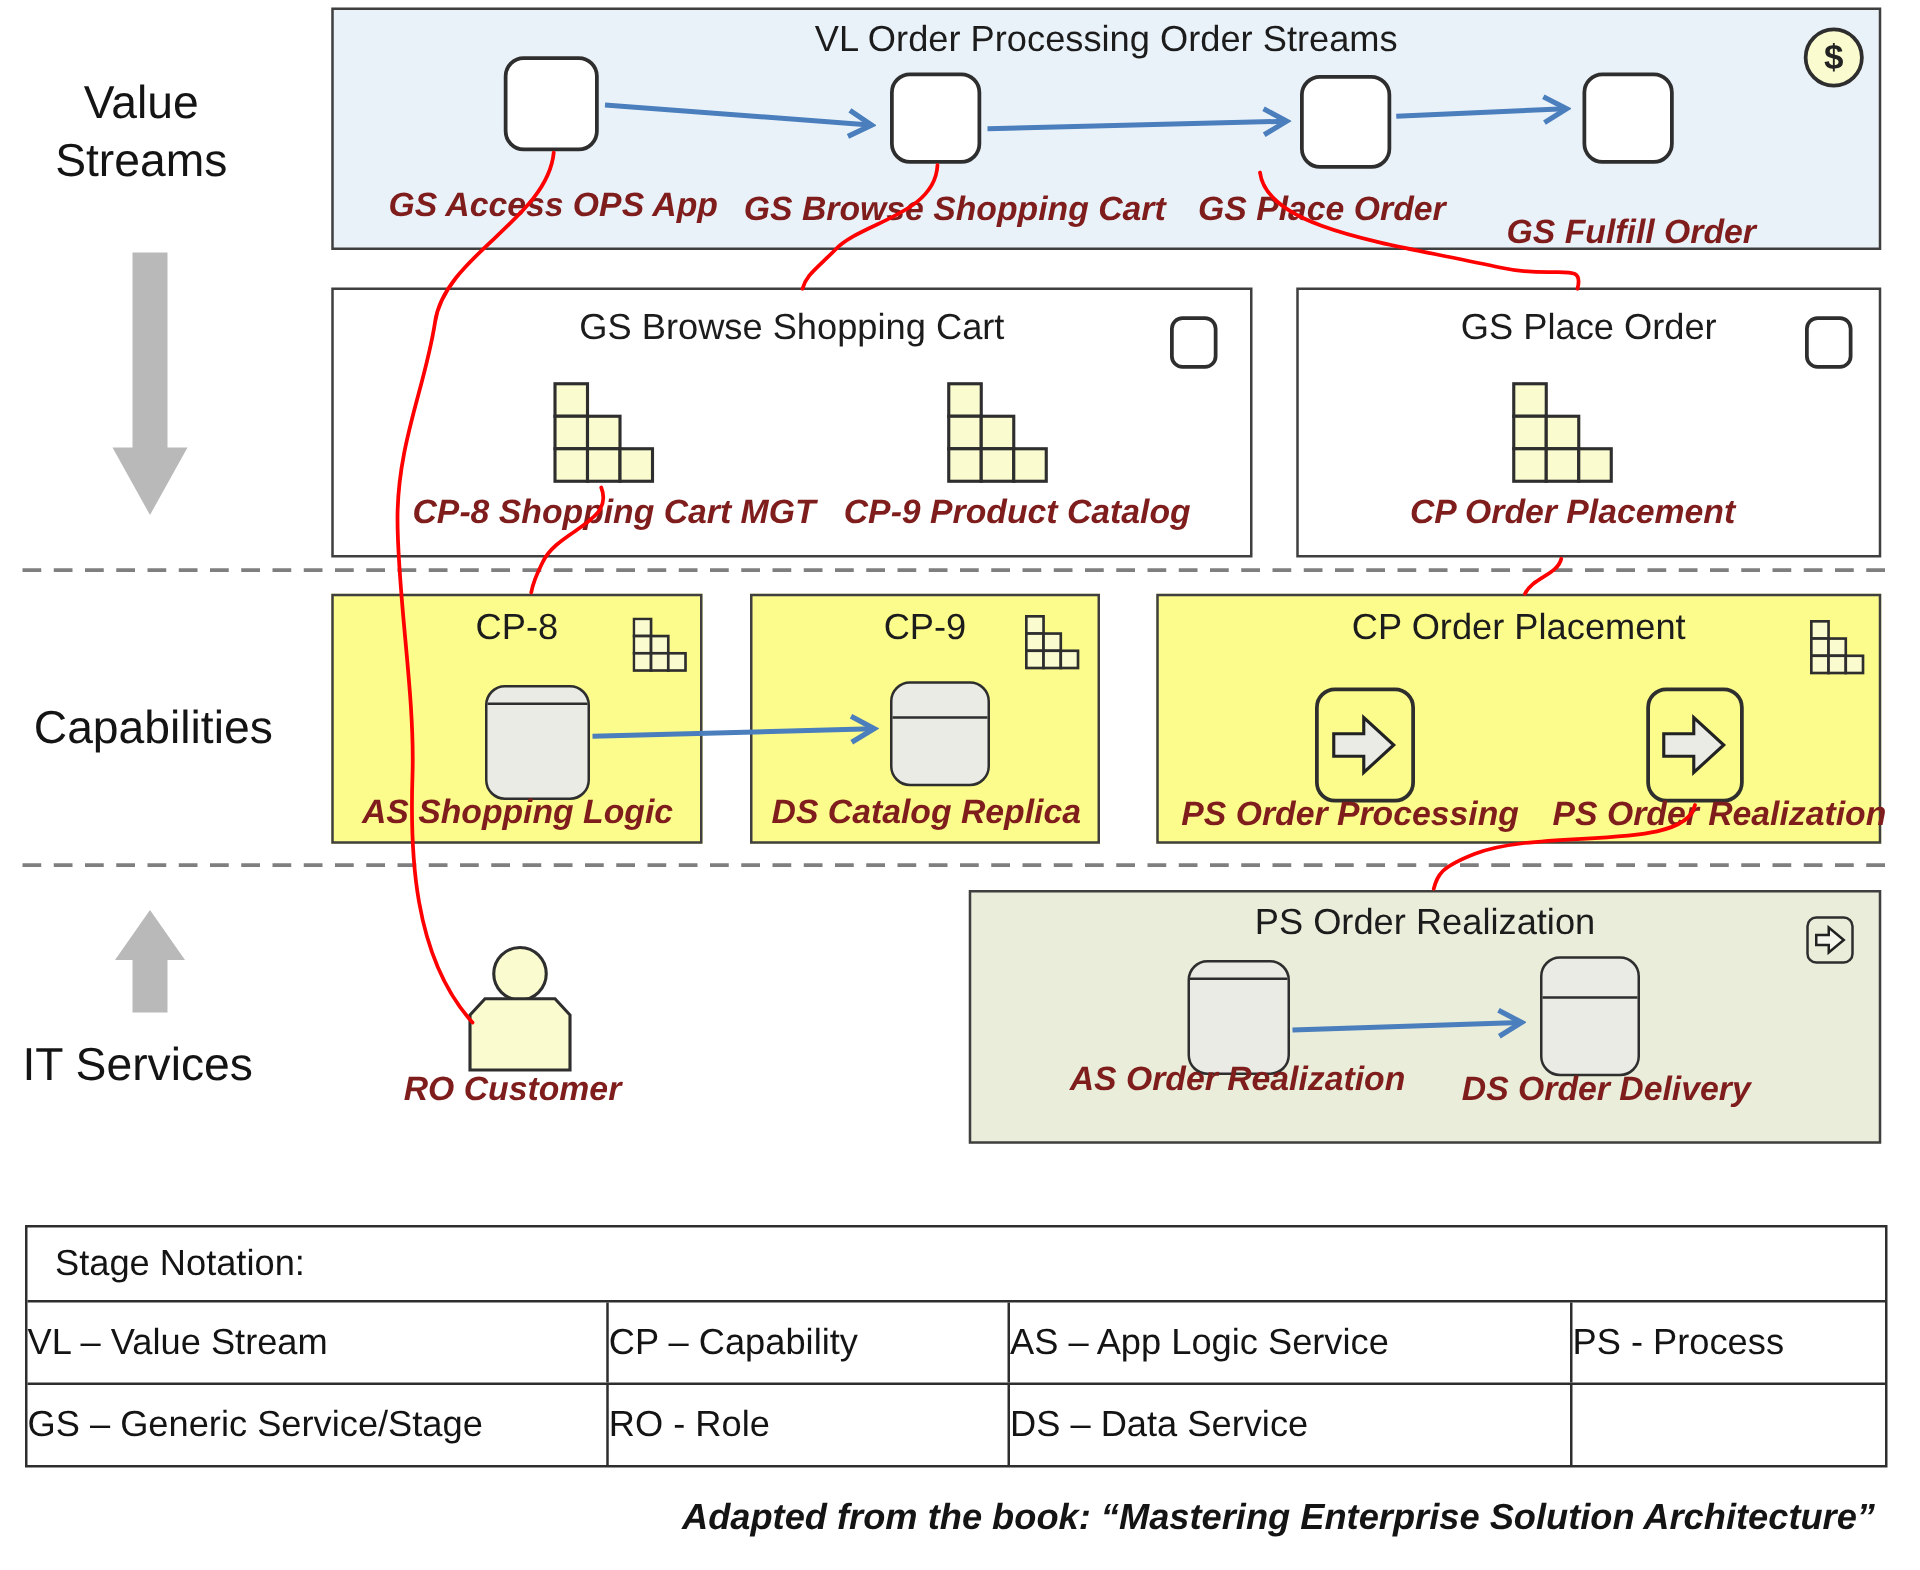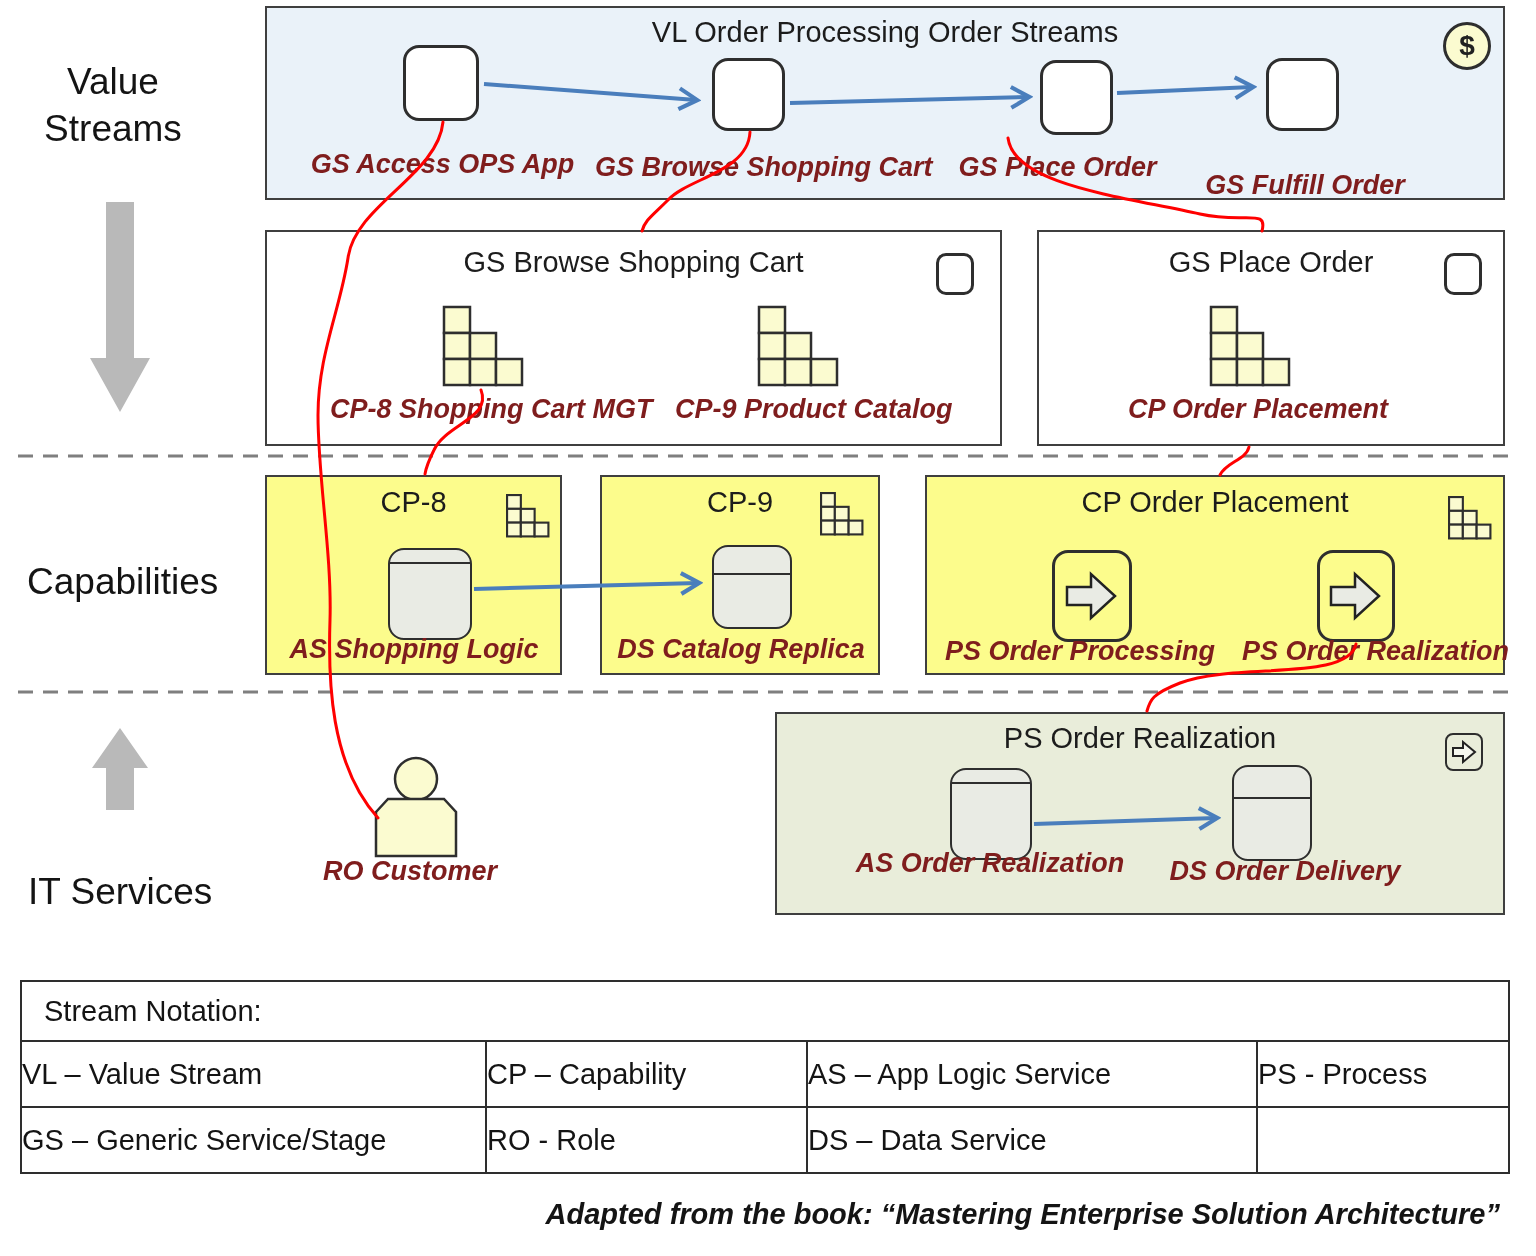--- a/index.html
+++ b/index.html
@@ -41,21 +41,21 @@
   svg.overlay{position:absolute;left:0;top:0;z-index:30;pointer-events:none;}
   .icon-wrap{position:absolute;line-height:0;}
 </style>
 </head>
 <body>
 
 <div id="canvas">
 
   <div class="lane-lbl" style="left:28px;top:58px;width:170px;white-space:normal;">Value Streams</div>
   <div class="lane-lbl" style="left:27px;top:558px;">Capabilities</div>
-  <div class="lane-lbl" style="left:28px;top:828px;margin-top:40px;">IT Services</div>
+  <div class="lane-lbl" style="left:18px;top:828px;">IT Services</div>
 
   <div class="box vl-bg" style="left:265px;top:6px;width:1240px;height:194px;"></div>
   <div class="title" style="left:265px;top:16px;width:1240px;">VL Order Processing Order Streams</div>
   <div class="coin" style="left:1443px;top:22px;">
     <span>$</span>
   </div>
 
   <div class="stage-sq" style="left:403px;top:45px;width:76px;height:76px;"></div>
   <div class="stage-sq" style="left:712px;top:58px;width:73px;height:73px;"></div>
   <div class="stage-sq" style="left:1040px;top:60px;width:73px;height:75px;"></div>
@@ -197,21 +197,21 @@
 
   <div class="icon-wrap" style="left:370px;top:755px;">
     <svg width="95" height="105" viewBox="0 0 95 105">
       <circle cx="46" cy="24" r="21" fill="#fbfbd0" stroke="#2e2e2e" stroke-width="2.5"></circle>
       <polygon points="6,57 18,44 74,44 86,57 86,101 6,101" fill="#fbfbd0" stroke="#2e2e2e" stroke-width="2.5"></polygon>
     </svg>
   </div>
   <div class="lbl" style="left:300px;top:856px;width:220px;">RO Customer</div>
 
   <div class="legend">
-    <div class="legend-header">Stream Notation:</div>
+    <div class="legend-header">Stage Notation:</div>
     <div class="legend-row first">
       <div class="legend-cell c1">VL – Value Stream</div>
       <div class="legend-cell c2">CP – Capability</div>
       <div class="legend-cell c3">AS – App Logic Service</div>
       <div class="legend-cell c4">PS - Process</div>
     </div>
     <div class="legend-row">
       <div class="legend-cell c1">GS – Generic Service/Stage</div>
       <div class="legend-cell c2">RO - Role</div>
       <div class="legend-cell c3">DS – Data Service</div>

